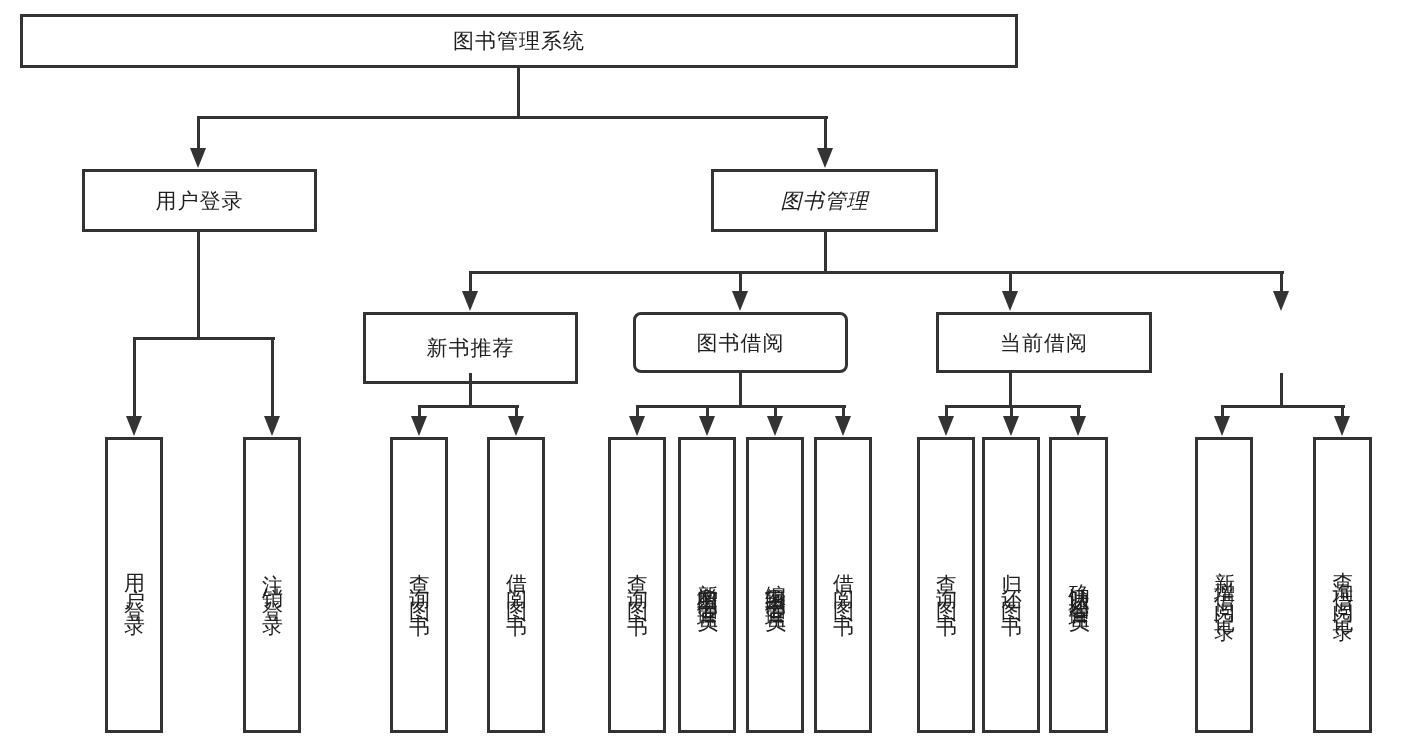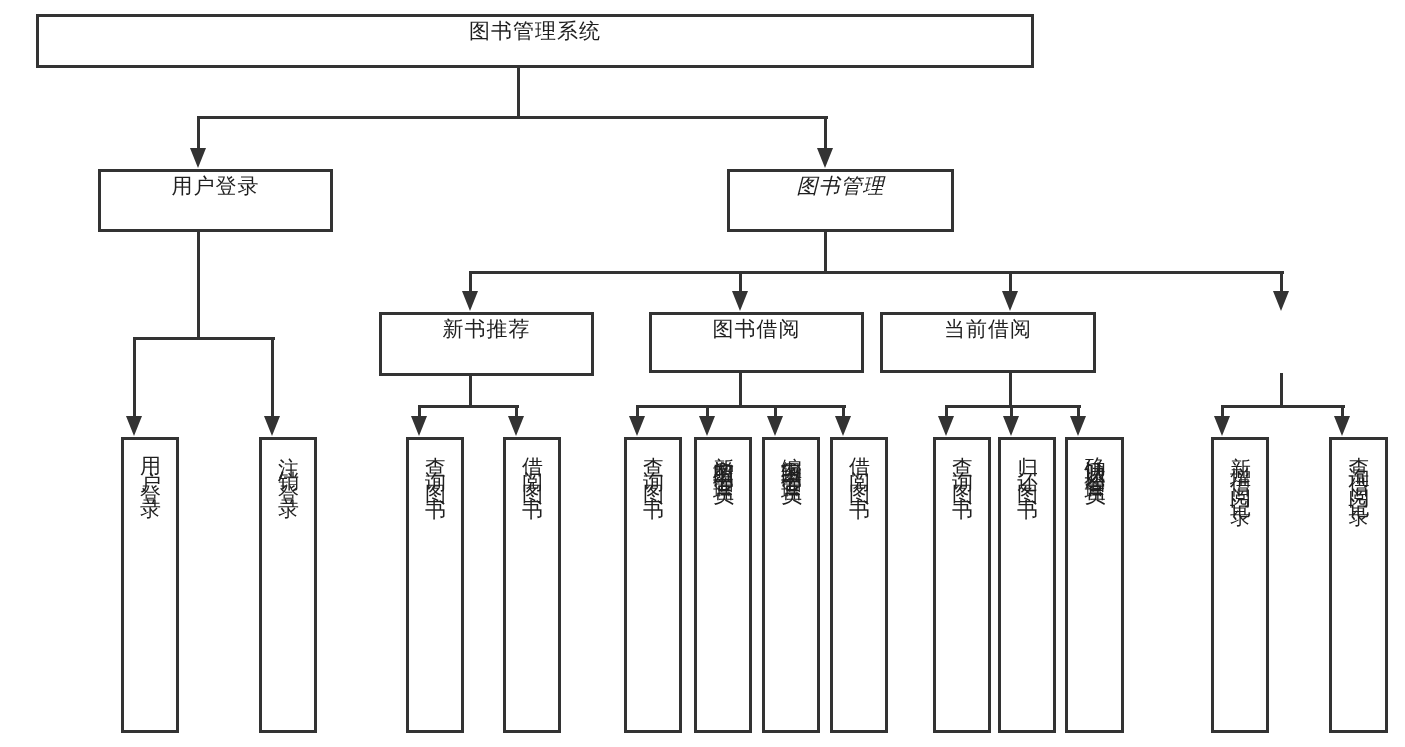--- a/index.html
+++ b/index.html
@@ -19,22 +19,22 @@
     height: 747px;
     background: var(--background);
     overflow: hidden;
   }
   .box {
     position: absolute;
     box-sizing: border-box;
     border: 3px solid var(--line-color);
     background: var(--background);
     display: flex;
+    align-items: center;
     justify-content: center;
-    margin-left: 16px;
   }
   .hlabel {
     font-size: 21px;
     letter-spacing: 1px;
     color: var(--text-color);
     white-space: nowrap;
   }
   .vlabel {
     writing-mode: vertical-rl;
     text-orientation: mixed;
@@ -78,27 +78,27 @@
     <span class="hlabel">图书管理系统</span>
   </div>
 
   <div class="box" style="left:82px; top:169px; width:235px; height:63px;">
     <span class="hlabel">用户登录</span>
   </div>
   <div class="box" style="left:711px; top:169px; width:227px; height:63px;font-style:italic;">
     <span class="hlabel">图书管理</span>
   </div>
 
-  <div class="box" style="left:363px; top:312px; width:215px; height:64px;">
+  <div class="box" style="left:363px; top:312px; width:215px; height:72px;">
     <span class="hlabel">新书推荐</span>
   </div>
-  <div class="box" style="left:633px; top:312px; width:215px; height:61px;">
+  <div class="box" style="left:633px; top:312px; width:215px; height:61px;border-radius:8px;">
     <span class="hlabel">图书借阅</span>
   </div>
-  <div class="box" style="left:864px; top:312px; width:216px; height:61px;">
+  <div class="box" style="left:936px; top:312px; width:216px; height:61px;">
     <span class="hlabel">当前借阅</span>
   </div>
 
   <div class="box" style="left:105px; top:437px; width:58px; height:296px;">
     <span class="vlabel vt4">用户登录</span>
   </div>
   <div class="box" style="left:243px; top:437px; width:58px; height:296px;">
     <span class="vlabel vt4">注销登录</span>
   </div>
 

